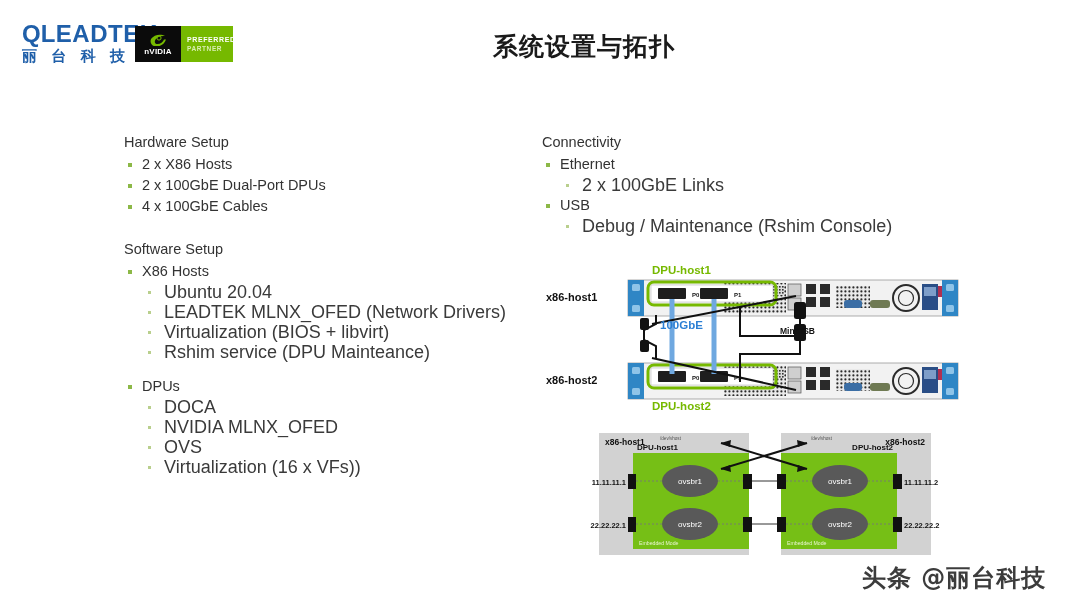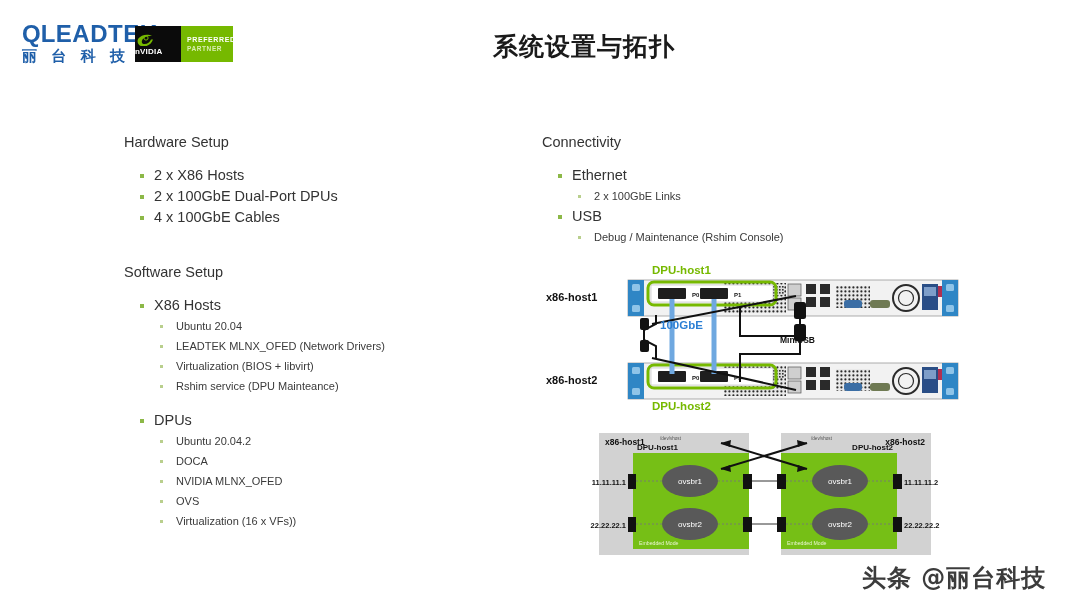--- a/index.html
+++ b/index.html
@@ -25,21 +25,21 @@
     display:flex;justify-content:space-between;width:103px;margin-top:1px;
   }
   .lt-cn{font-size:15px;font-weight:bold;color:#1f5fa9;line-height:17px;}
 
   .logo-nvidia{
     position:absolute;left:135px;top:26px;width:98px;height:36px;
     display:flex;overflow:hidden;
   }
   .nv-black{
     width:46px;height:36px;background:#0b0b0b;display:flex;
-    flex-direction:column;justify-content:center;
+    flex-direction:column;align-items:center;justify-content:center;
   }
   .nv-eye{width:20px;height:14px;}
   .nv-name{
     color:#ffffff;font-size:8px;font-weight:bold;letter-spacing:0.2px;
     line-height:9px;margin-top:1px;
   }
   .nv-green{
     width:52px;height:36px;background:#76b900;display:flex;flex-direction:column;
     align-items:flex-start;justify-content:center;padding-left:6px;box-sizing:border-box;
   }
@@ -51,30 +51,30 @@
     font-size:25px;font-weight:bold;color:#1a1a1a;letter-spacing:1px;
     font-family:Liberation Sans, sans-serif;
     padding-left:44px;
   }
 
   
   .col-left{position:absolute;left:124px;top:131px;width:390px;}
   .col-right{position:absolute;left:542px;top:131px;width:360px;}
 
   .sec-head{font-size:14.5px;color:#333;line-height:22px;margin-bottom:1px;}
-  ul.lvl1{list-style:none;margin:12px;padding:0;}
+  ul.lvl1{list-style:none;margin:0;padding:0;}
   ul.lvl1>li{
     position:relative;padding-left:18px;font-size:14.5px;line-height:21px;color:#333;
   }
   ul.lvl1>li>.b1{
     position:absolute;left:4px;top:9px;width:4px;height:4px;background:#8cb847;
   }
   ul.lvl2{list-style:none;margin:0;padding:0;}
   ul.lvl2>li{
-    position:relative;padding-left:22px;font-size:11px;line-height:20px;color:#3a3a3a;
+    position:relative;padding-left:22px;font-size:18px;line-height:20px;color:#3a3a3a;
   }
   ul.lvl2>li>.b2{
     position:absolute;left:6px;top:8.5px;width:3px;height:3px;background:#b9cf8d;
   }
   .gap-sec{height:21px;}
 
   
   .diag-top{position:absolute;left:548px;top:262px;width:412px;height:155px;}
   .diag-top svg{position:absolute;left:0;top:0;}
   .lbl{position:absolute;font-weight:bold;}
@@ -149,21 +149,20 @@
           <li><span class="b2"></span><span>LEADTEK MLNX_OFED (Network Drivers)</span></li>
           <li><span class="b2"></span><span>Virtualization (BIOS + libvirt)</span></li>
           <li><span class="b2"></span><span>Rshim service (DPU Mainteance)</span></li>
         </ul>
       </li>
       <li style="height:14px"></li>
       <li>
         <span class="b1"></span>
         <span>DPUs</span>
         <ul class="lvl2">
-          <li><span class="b2"></span><span>Ubuntu 20.04.2</span></li>
           <li><span class="b2"></span><span>DOCA</span></li>
           <li><span class="b2"></span><span>NVIDIA MLNX_OFED</span></li>
           <li><span class="b2"></span><span>OVS</span></li>
           <li><span class="b2"></span><span>Virtualization (16 x VFs))</span></li>
         </ul>
       </li>
     </ul>
   </div>
 
   <div class="col-right">
@@ -287,21 +286,21 @@
         <rect x="92" y="56" width="9" height="12" rx="2" fill="#111"></rect>
         <rect x="92" y="78" width="9" height="12" rx="2" fill="#111"></rect>
       </g>
     </svg>
 
     <div class="lbl lbl-host" style="left:-2px;top:29px;">x86-host1</div>
     <div class="lbl lbl-host" style="left:-2px;top:112px;">x86-host2</div>
     <div class="lbl lbl-dpu" style="left:104px;top:2px;">DPU-host1</div>
     <div class="lbl lbl-dpu" style="left:104px;top:138px;">DPU-host2</div>
     <div class="lbl lbl-100g" style="left:112px;top:57px;">100GbE</div>
-    <div class="lbl lbl-usb" style="left:232px;top:73px;">MiniUSB</div>
+    <div class="lbl lbl-usb" style="left:232px;top:64px;">MiniUSB</div>
   </div>
 
   <div class="diag-bot">
     <svg width="360" height="133" viewBox="0 0 360 133">
 
       <rect x="14" y="6" width="150" height="122" fill="#d2d2d2"></rect>
       <rect x="196" y="6" width="150" height="122" fill="#d2d2d2"></rect>
 
       <rect x="48" y="26" width="116" height="96" fill="#76bf16"></rect>
       <rect x="196" y="26" width="116" height="96" fill="#76bf16"></rect>

